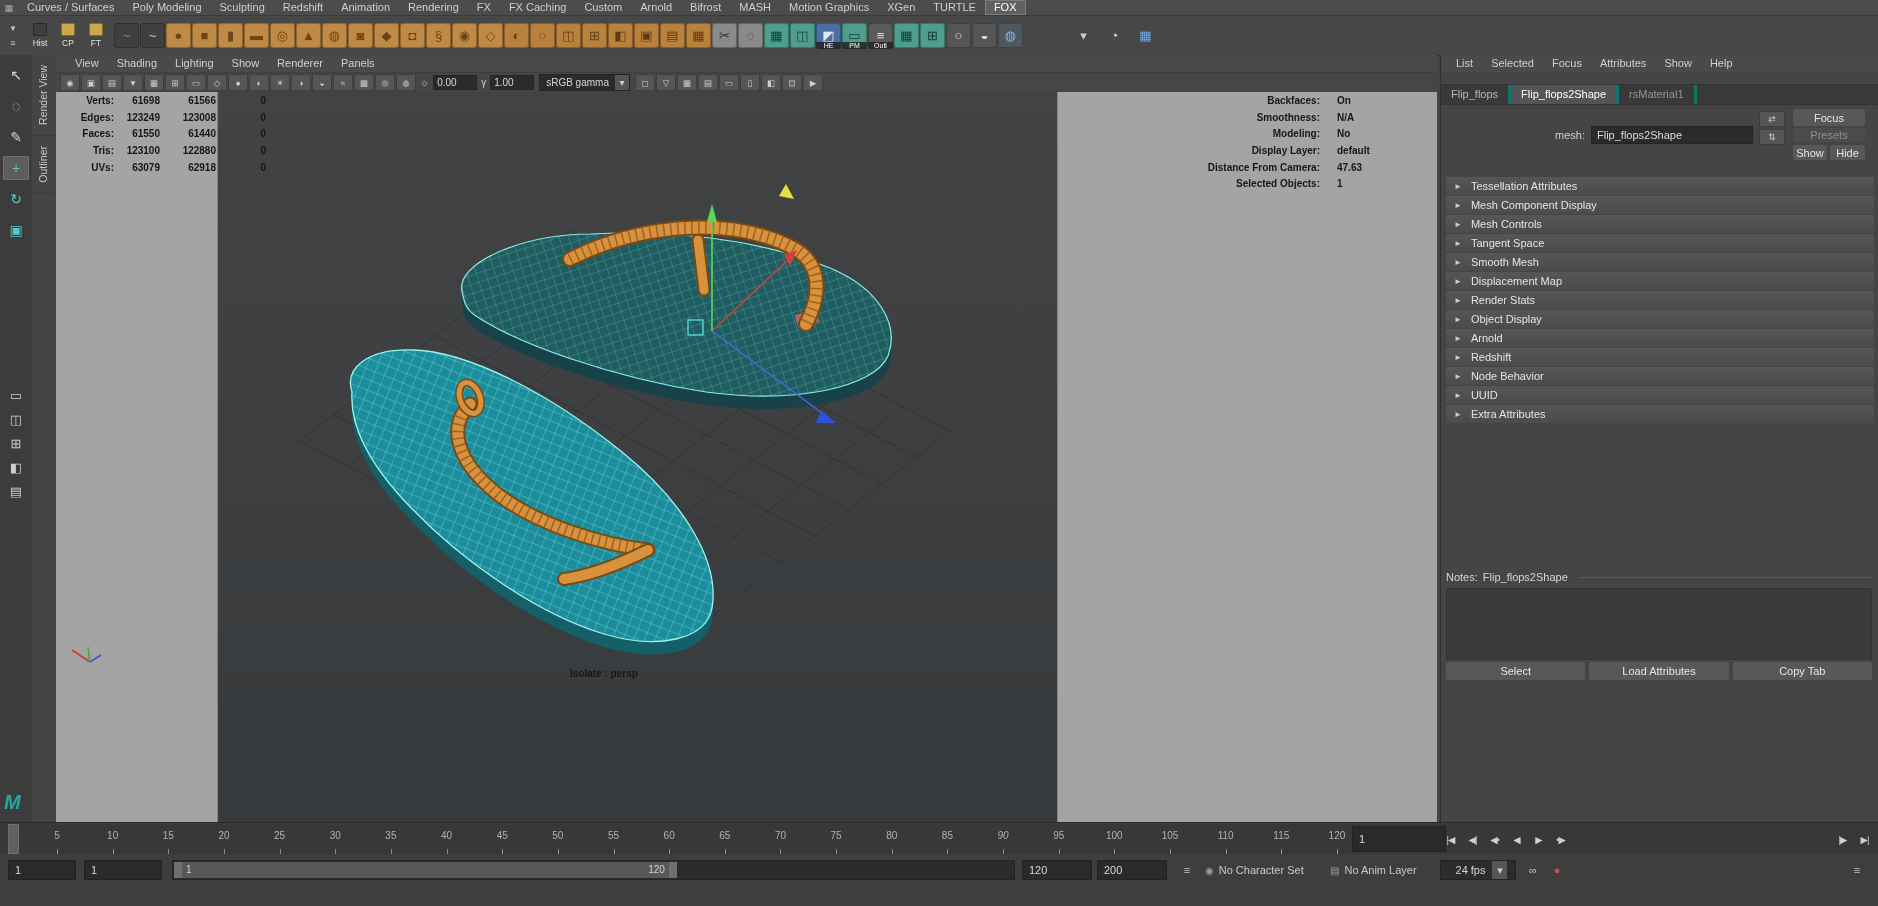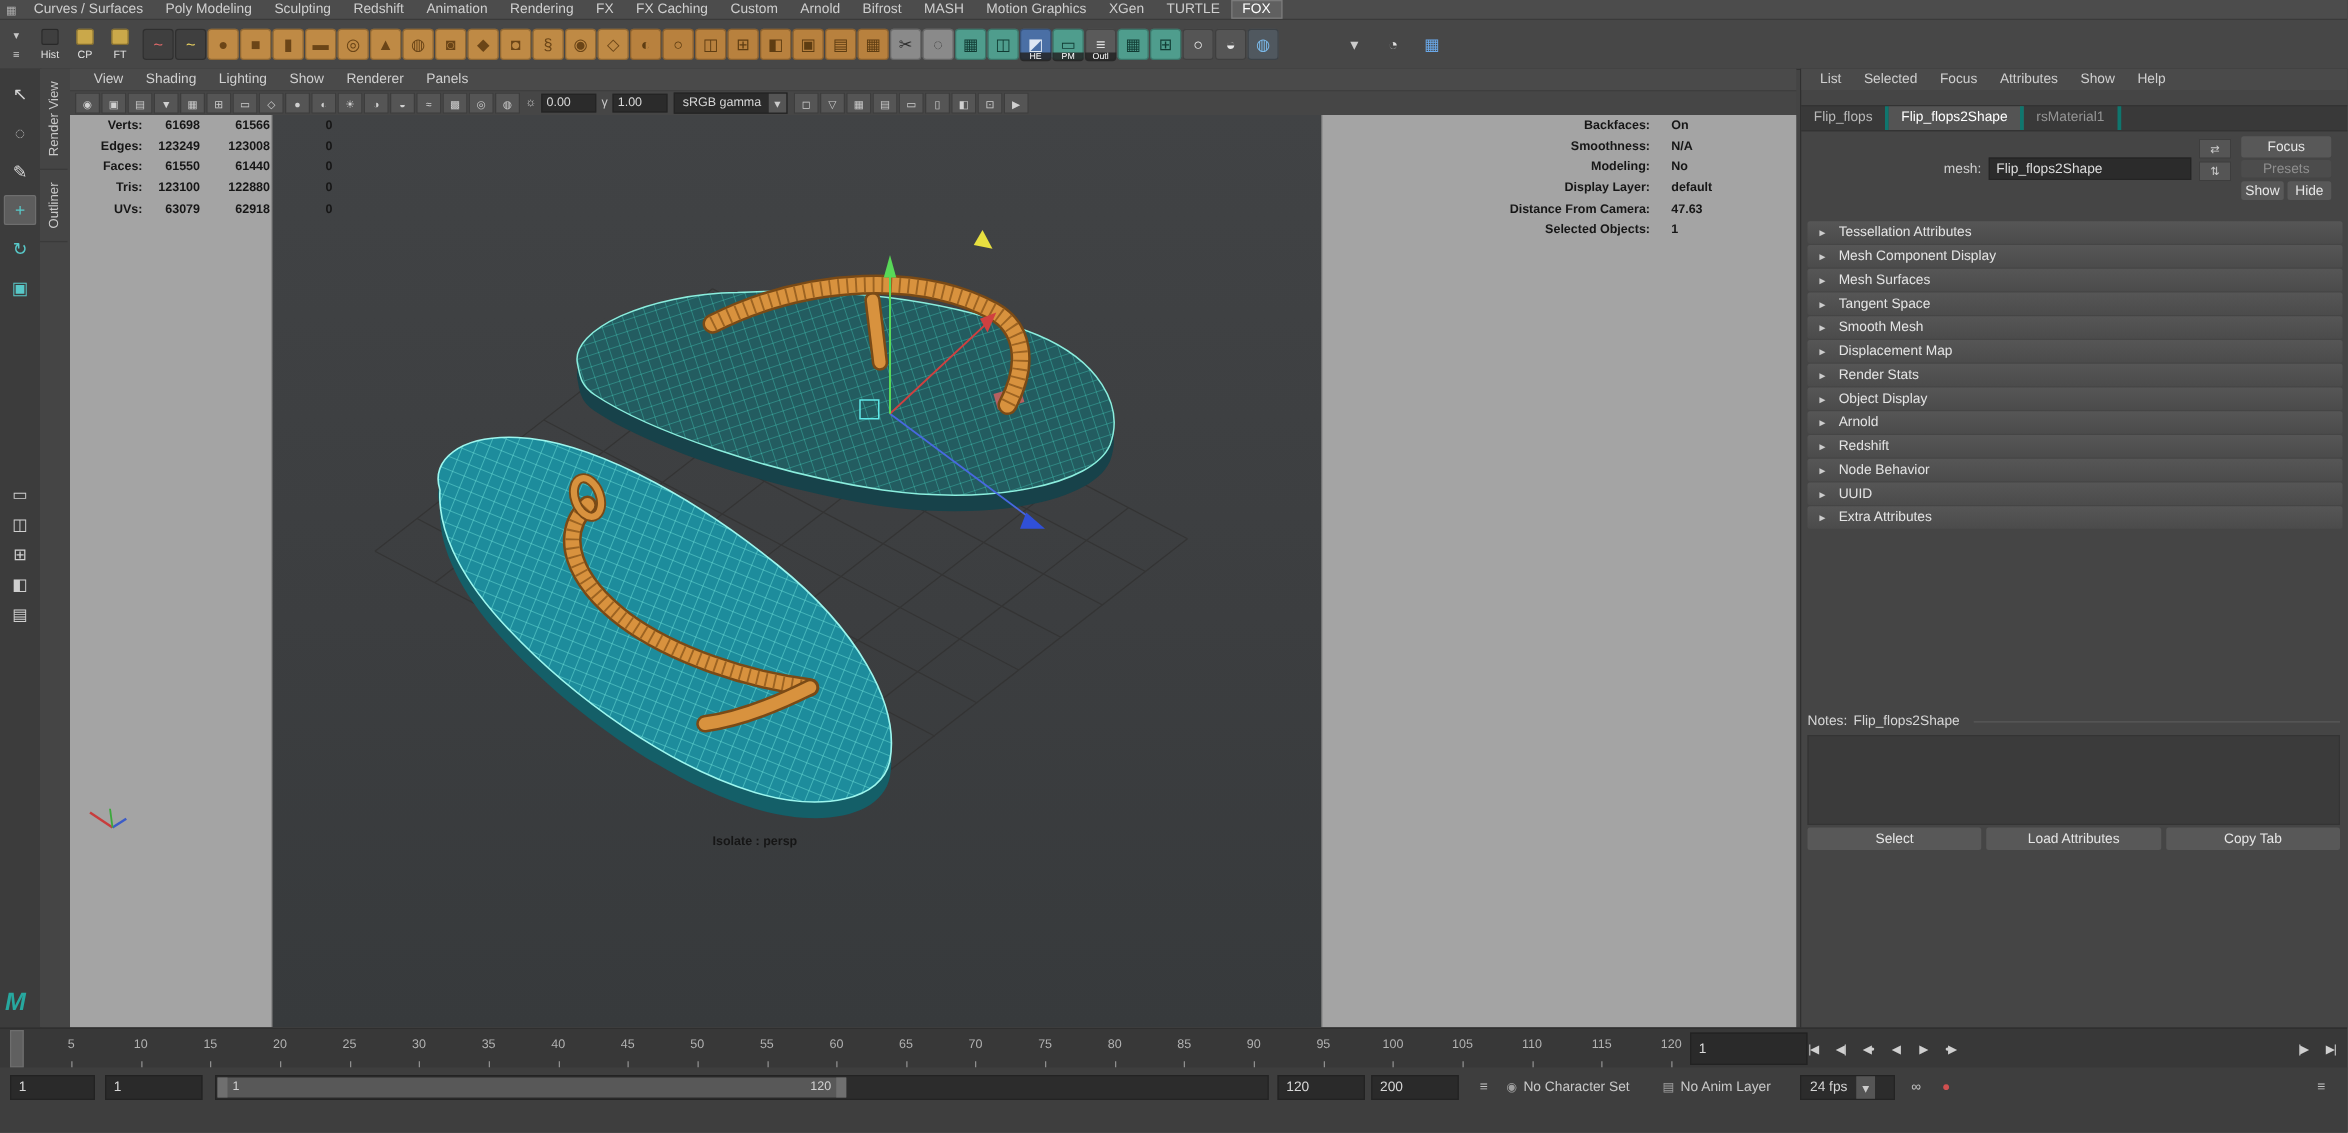--- a/index.html
+++ b/index.html
@@ -101,21 +101,21 @@
   .rb-slider{position:absolute;top:6px;height:20px;background:#2c2c2c;border:1px solid #232323;box-sizing:border-box;cursor:pointer;}
   .rb-inner{position:absolute;left:1px;top:1px;bottom:1px;width:59.8%;background:#585858;}
   .rb-handle{position:absolute;top:0;bottom:0;width:8px;background:#6f6f6f;}
   .rb-handle.left{left:0;} .rb-handle.right{right:0;}
   .rb-lab{position:absolute;top:2px;font-size:10px;color:#d2d2d2;}
   .rb-lab.start{left:12px;} .rb-lab.end{right:12px;}
   .rb-icon{position:absolute;top:8px;width:18px;height:16px;display:flex;align-items:center;justify-content:center;color:#c4c4c4;font-size:11px;cursor:pointer;}
   .rb-icon.red{color:#d05050;}
   .rb-drop{position:absolute;top:8px;height:16px;display:flex;align-items:center;gap:5px;color:#c9c9c9;cursor:pointer;font-size:11px;white-space:nowrap;}
   .rb-ico{color:#9f9f9f;font-size:10px;}
-  .rb-select{position:absolute;top:6px;height:20px;background:#2c2c2c;border:1px solid #232323;box-sizing:border-box;display:flex;align-items:center;padding-left:7px;color:#d6d6d6;cursor:pointer;}
+  .rb-select{position:absolute;top:6px;height:20px;background:#2c2c2c;border:1px solid #232323;box-sizing:border-box;display:flex;align-items:center;padding-left:7px;color:#d6d6d6;cursor:pointer;justify-content:center;}
   .rb-select .arrow{width:15px;height:100%;background:#555;margin-left:7px;display:flex;align-items:center;justify-content:center;color:#ccc;}
 </style>
 </head>
 <body>
 
 <div id="root">
 
   <div id="menubar">
     <div class="menubar-grip">▦</div>
     <div id="menubar-items">
@@ -482,21 +482,21 @@
         <div class="ae-section">
           <span class="tri">►</span>
           <span class="sec-label">Tessellation Attributes</span>
         </div>
         <div class="ae-section">
           <span class="tri">►</span>
           <span class="sec-label">Mesh Component Display</span>
         </div>
         <div class="ae-section">
           <span class="tri">►</span>
-          <span class="sec-label">Mesh Surfaces</span>
+          <span class="sec-label">Mesh Controls</span>
         </div>
         <div class="ae-section">
           <span class="tri">►</span>
           <span class="sec-label">Tangent Space</span>
         </div>
         <div class="ae-section">
           <span class="tri">►</span>
           <span class="sec-label">Smooth Mesh</span>
         </div>
         <div class="ae-section">
@@ -576,21 +576,21 @@
         <div class="tick-label" style="left: 724.8px;">65</div>
         <div class="tick-mark" style="left: 724.8px;"></div>
         <div class="tick-label" style="left: 780.45px;">70</div>
         <div class="tick-mark" style="left: 780.45px;"></div>
         <div class="tick-label" style="left: 836.1px;">75</div>
         <div class="tick-mark" style="left: 836.1px;"></div>
         <div class="tick-label" style="left: 891.75px;">80</div>
         <div class="tick-mark" style="left: 891.75px;"></div>
         <div class="tick-label" style="left: 947.4px;">85</div>
         <div class="tick-mark" style="left: 947.4px;"></div>
-        <div class="tick-label" style="left: 1003.05px;">90</div>
+        <div class="tick-label" style="left: 1003.05px; font-style: italic;">90</div>
         <div class="tick-mark" style="left: 1003.05px;"></div>
         <div class="tick-label" style="left: 1058.7px;">95</div>
         <div class="tick-mark" style="left: 1058.7px;"></div>
         <div class="tick-label" style="left: 1114.35px;">100</div>
         <div class="tick-mark" style="left: 1114.35px;"></div>
         <div class="tick-label" style="left: 1170px;">105</div>
         <div class="tick-mark" style="left: 1170px;"></div>
         <div class="tick-label" style="left: 1225.65px;">110</div>
         <div class="tick-mark" style="left: 1225.65px;"></div>
         <div class="tick-label" style="left: 1281.3px;">115</div>

